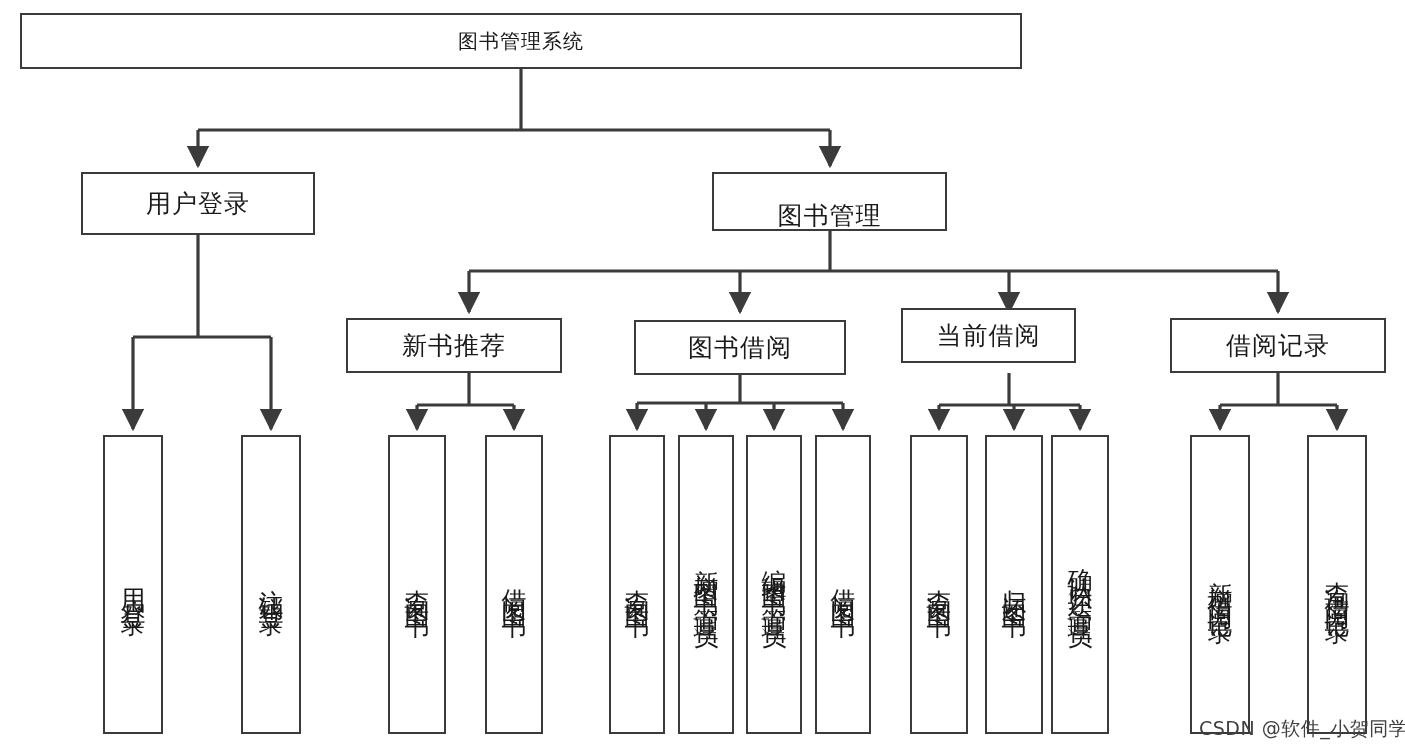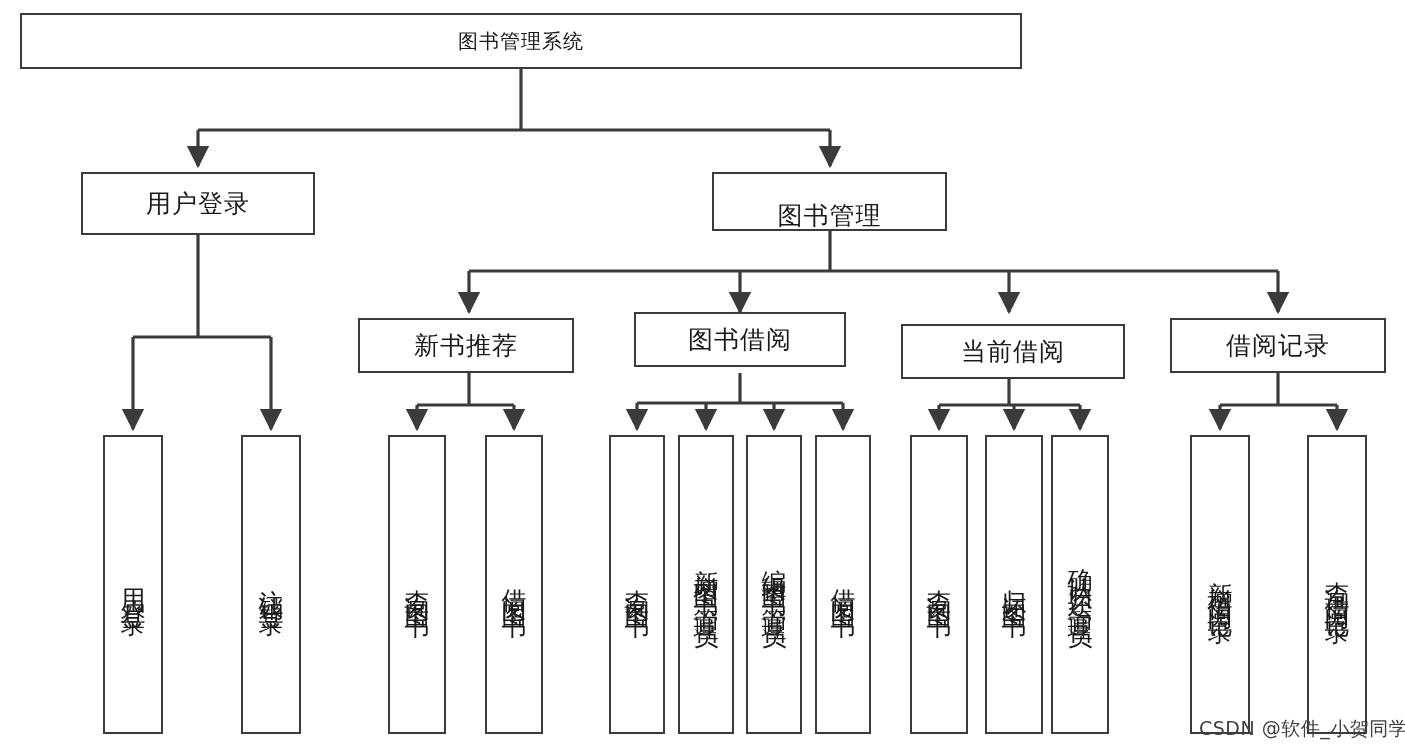--- a/index.html
+++ b/index.html
@@ -122,27 +122,27 @@
     <span>图书管理系统</span>
   </div>
 
   <div class="node horiz" style="left:81px; top:172px; width:234px; height:63px;">
     <span>用户登录</span>
   </div>
   <div class="node horiz" style="left:712px; top:172px; width:235px; height:59px;align-items:flex-end;">
     <span>图书管理</span>
   </div>
 
-  <div class="node horiz" style="left:358px; top:318px; width:216px; height:55px;text-align:center;">
+  <div class="node horiz" style="left:346px; top:318px; width:216px; height:55px;text-align:center;">
     <span>新书推荐</span>
   </div>
-  <div class="node horiz" style="left:634px; top:312px; width:212px; height:55px;">
+  <div class="node horiz" style="left:634px; top:320px; width:212px; height:55px;">
     <span>图书借阅</span>
   </div>
-  <div class="node horiz" style="left:901px; top:324px; width:224px; height:55px;">
+  <div class="node horiz" style="left:901px; top:308px; width:175px; height:55px;">
     <span>当前借阅</span>
   </div>
   <div class="node horiz" style="left:1170px; top:318px; width:216px; height:55px;">
     <span>借阅记录</span>
   </div>
 
   <div class="node vert" style="left:103px; top:435px; width:60px; height:299px;">
     <span>用户登录</span>
   </div>
   <div class="node vert" style="left:241px; top:435px; width:60px; height:299px;">

